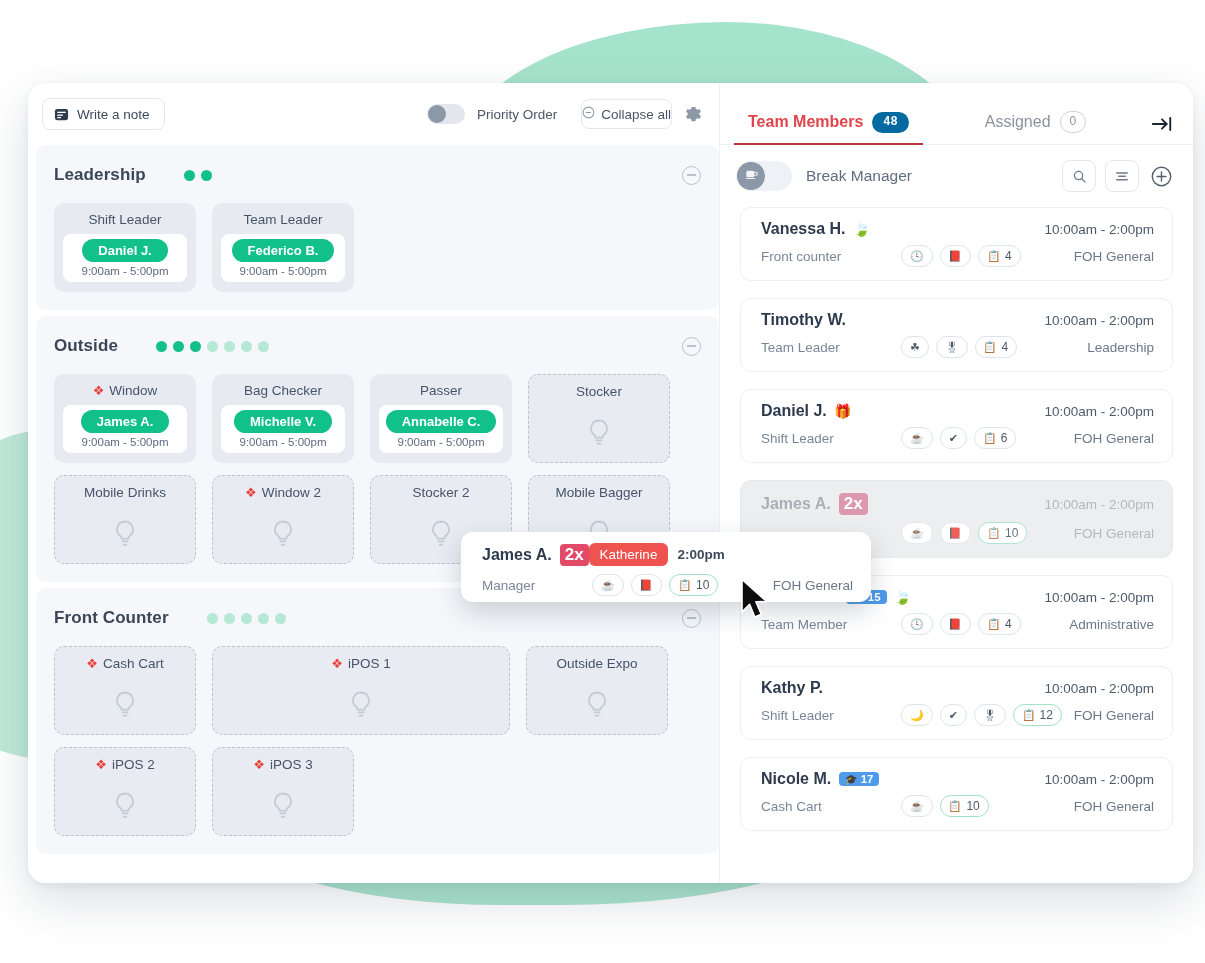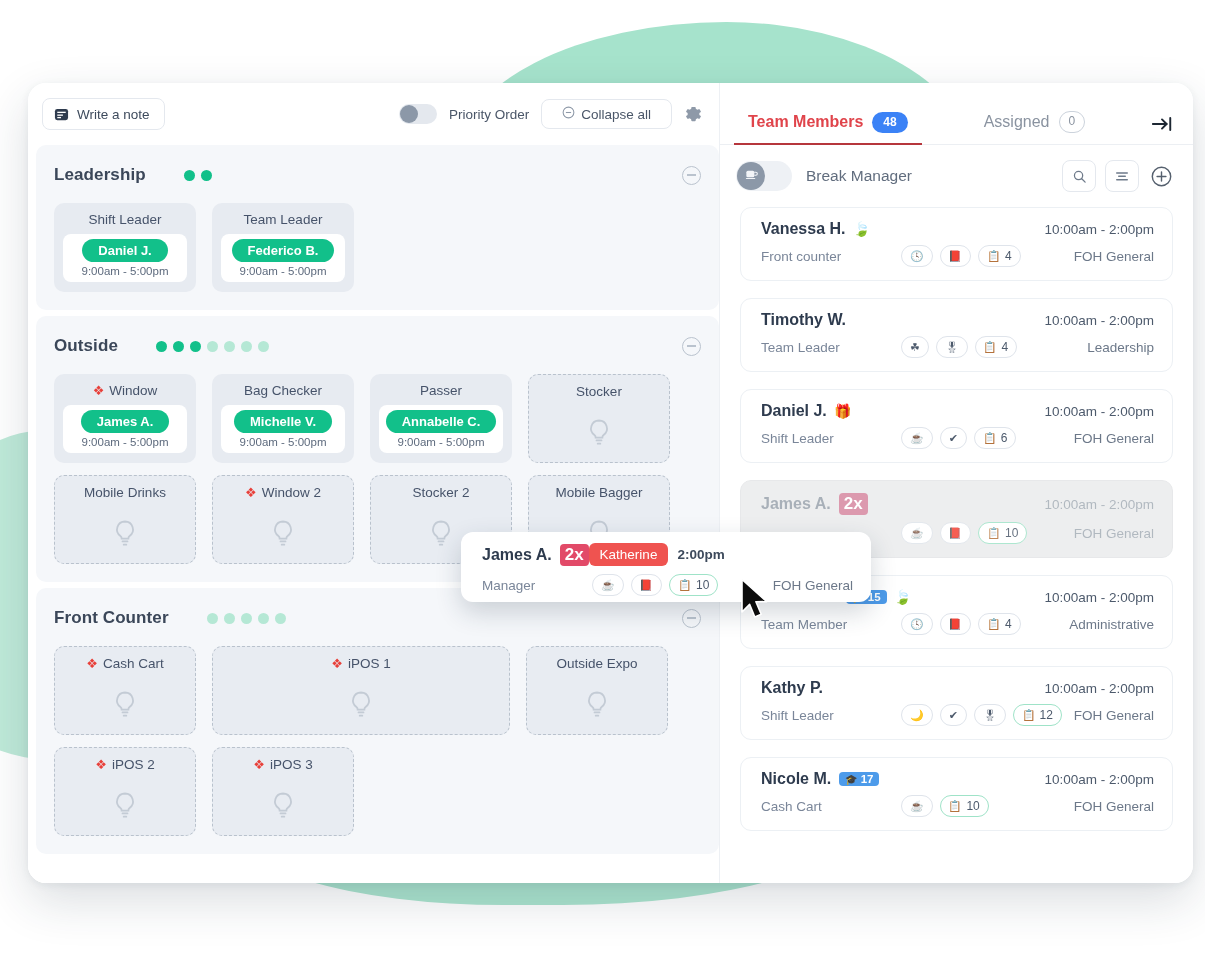--- a/index.html
+++ b/index.html
@@ -58,23 +58,23 @@
     width: 38px; height: 20px; border-radius: 11px; background: #e4e8ee;
     position: relative; cursor: pointer; flex: none;
   }
   .toggle .knob {
     position: absolute; left: 1px; top: 1px; width: 18px; height: 18px;
     border-radius: 50%; background: #8c98a8;
   }
   .toggle-label { font-size: 13.5px; color: #4a5668; }
   .collapse-btn {
     display: inline-flex; align-items: center; gap: 6px;
-    height: 30px; padding: 0 20px;
+    height: 30px; padding: 0 0;
     border: 1px solid #e4e8ee; border-radius: 8px; background: #fff;
-    font-size: 13.5px; color: #4a5668; cursor: pointer;
+    font-size: 13.5px; color: #4a5668; cursor: pointer; margin-left: 12px;
   }
   .gear { cursor: pointer; display: flex; }
 
   .board { flex: 1; overflow: hidden; padding: 0 0 0 0; background: #fff; }
 
   .section {
     background: #f5f7fa; margin: 0 0 6px 8px; border-radius: 10px;
     padding: 14px 18px 18px 18px;
   }
   .section-head { display: flex; align-items: center; height: 32px; }
@@ -128,22 +128,22 @@
     padding: 0 6px 0 6px; cursor: pointer; font-size: 16px; color: #8a93a0;
     position: relative;
   }
   .tab + .tab { margin-left: 64px; }
   .tab.active { color: #e0444b; font-weight: 700; }
   .tab.active::after {
     content: ""; position: absolute; left: -8px; right: -8px; bottom: -1px;
     height: 2.5px; background: #b6363c;
   }
   .badge-pill {
-    background: #3b82f6; color: #fff; font-size: 12px; font-weight: 700;
-    border-radius: 999px; padding: 3px 11px; line-height: 1.25;
+    background: #0369a1; color: #fff; font-size: 12px; font-weight: 700;
+    border-radius: 999px; padding: 3px 11px; line-height: 1.25; font-family: Liberation Mono, monospace;
   }
   .badge-ring {
     border: 1.4px solid #ccd3dc; color: #8a93a0; font-size: 12px;
     border-radius: 999px; padding: 2px 9px; line-height: 1.3;
   }
   .tab-spacer { flex: 1; }
   .collapse-panel { cursor: pointer; padding-bottom: 11px; display:flex; }
 
   .break-bar {
     height: 62px; flex: none; display: flex; align-items: center;

